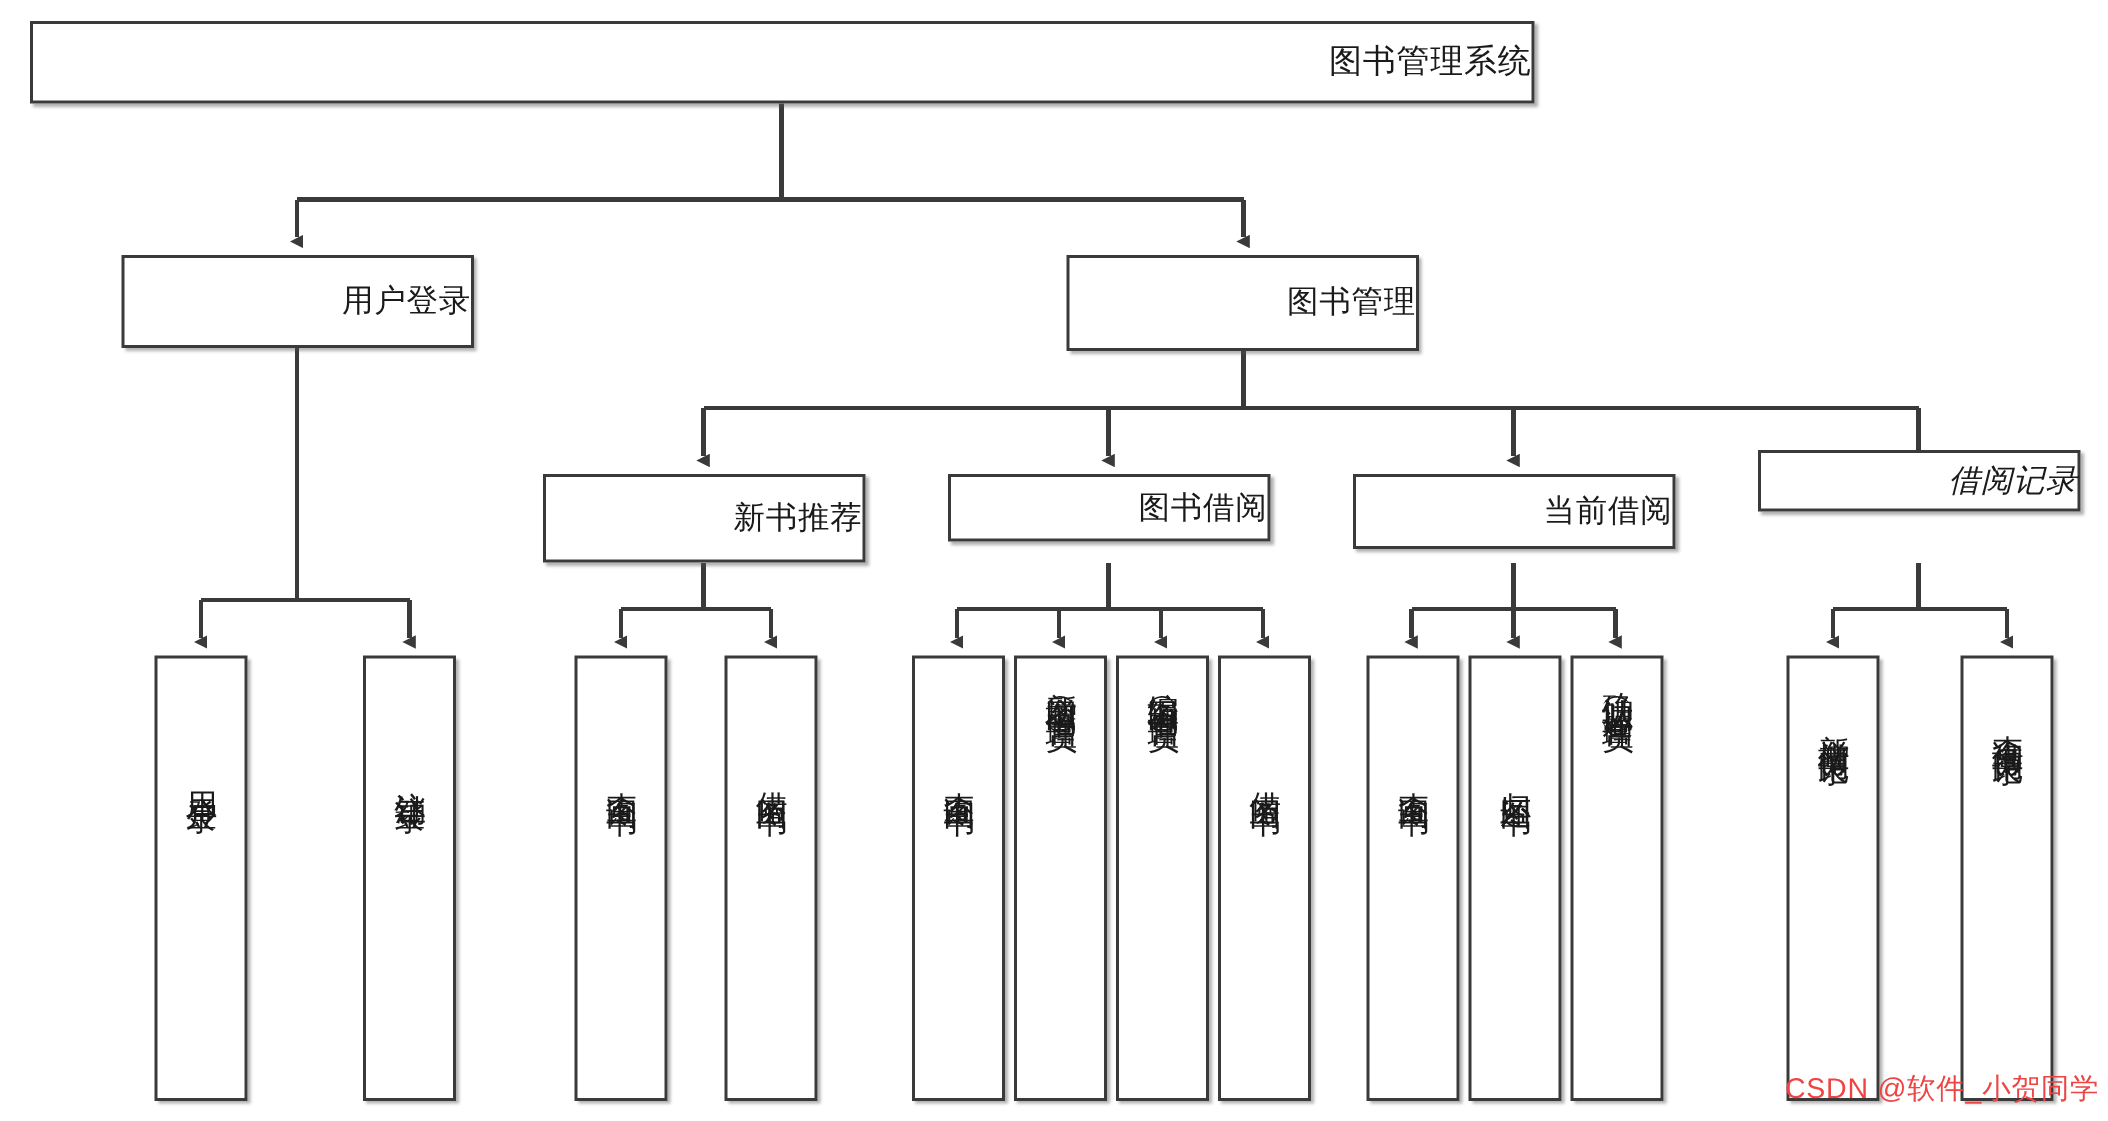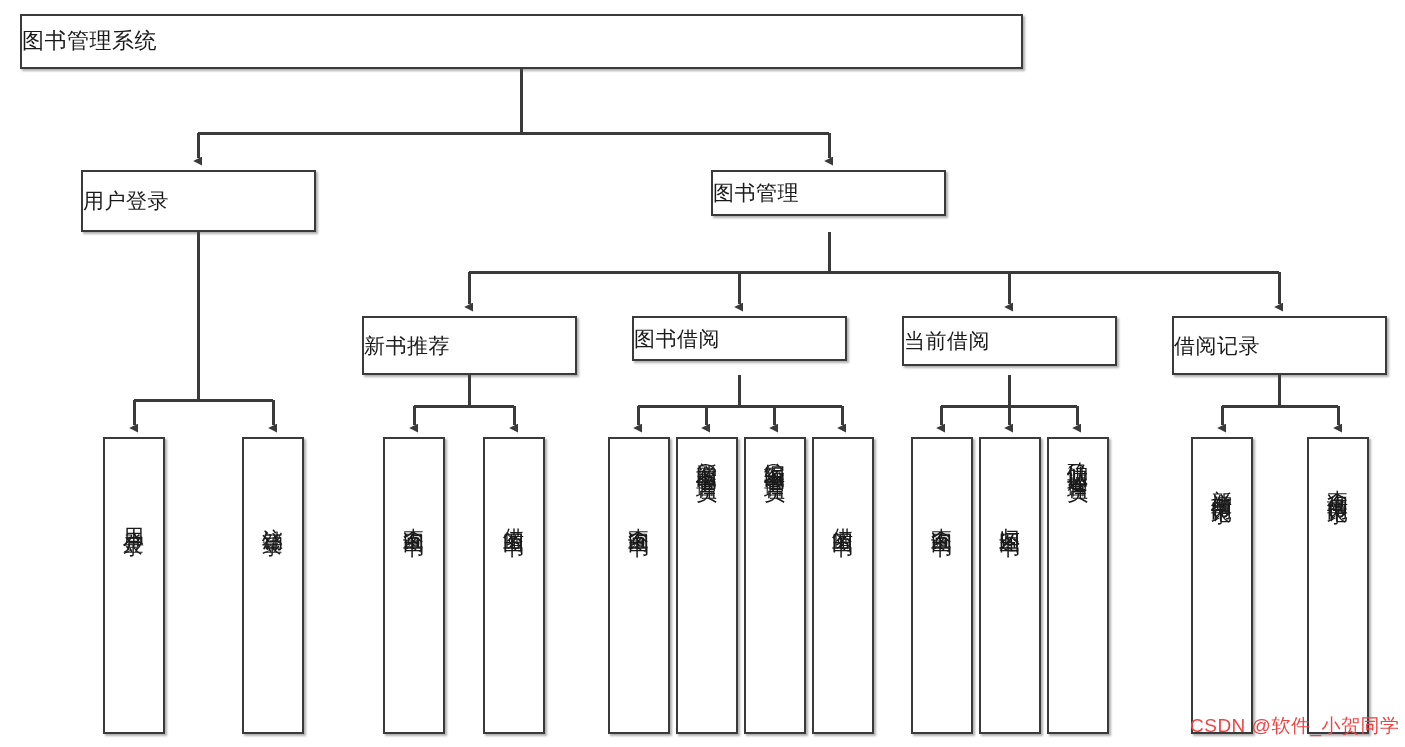--- a/index.html
+++ b/index.html
@@ -27,21 +27,21 @@
     pointer-events: none;
   }
   .node {
     position: absolute;
     box-sizing: border-box;
     border: 2px solid #3a3a3a;
     background: #ffffff;
     box-shadow: 2px 2px 2px rgba(80,80,80,0.45);
     display: flex;
     align-items: center;
-    justify-content: flex-start;
+    justify-content: flex-end;
     color: #1a1a1a;
     z-index: 2;
   }
   .node .node-label {
     display: block;
     text-align: center;
     line-height: 1.12;
     white-space: pre;
     letter-spacing: 0.5px;
   }
@@ -137,37 +137,37 @@
   </svg>
 
   <div class="node horiz root" style="left:20px; top:14px; width:1003px; height:55px;">
     <span class="node-label">图书管理系统</span>
   </div>
 
   <div class="node horiz" style="left:81px; top:170px; width:235px; height:62px;">
     <span class="node-label">用户登录</span>
   </div>
 
-  <div class="node horiz" style="left:711px; top:170px; width:235px; height:46px;">
+  <div class="node horiz" style="left:711px; top:170px; width:235px; height:64px;">
     <span class="node-label">图书管理</span>
   </div>
 
   <div class="node horiz" style="left:362px; top:316px; width:215px; height:59px;">
     <span class="node-label">新书推荐</span>
   </div>
 
   <div class="node horiz" style="left:632px; top:316px; width:215px; height:45px;">
     <span class="node-label">图书借阅</span>
   </div>
 
   <div class="node horiz" style="left:902px; top:316px; width:215px; height:50px;">
     <span class="node-label">当前借阅</span>
   </div>
 
-  <div class="node horiz" style="left:1172px; top:316px; width:215px; height:59px;">
+  <div class="node horiz" style="left:1172px; top:300px; width:215px; height:41px;font-style:italic;">
     <span class="node-label">借阅记录</span>
   </div>
 
   <div class="node vert" style="left:103px; top:437px; width:62px; height:297px; padding-top:72px;">
     <span class="node-label">用户登录</span>
   </div>
 
   <div class="node vert" style="left:242px; top:437px; width:62px; height:297px; padding-top:72px;">
     <span class="node-label">注销登录</span>
   </div>

